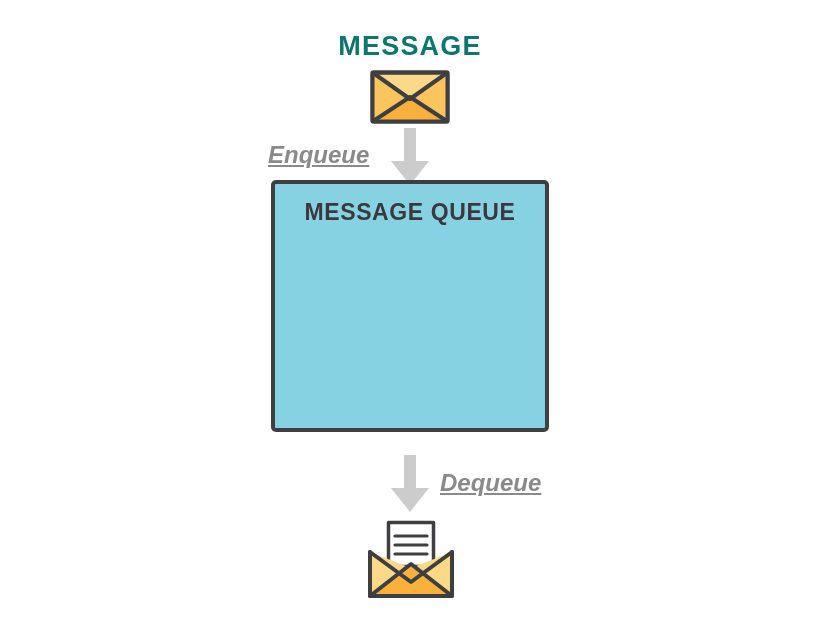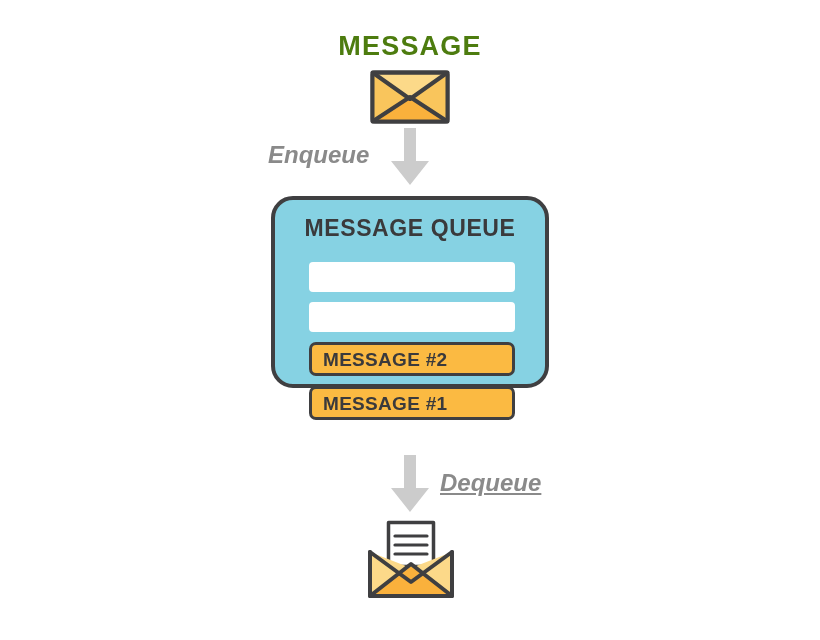--- a/index.html
+++ b/index.html
@@ -24,21 +24,21 @@
   
   .top-title {
     position: absolute;
     left: 0;
     top: 33px;
     width: 820px;
     text-align: center;
     font-size: 27px;
     font-weight: bold;
     letter-spacing: 1.2px;
-    color: #4d7c0f;
+    color: #0f766e;
     line-height: 1;
   }
 
   
   .envelope-top {
     position: absolute;
     left: 370px;
     top: 70px;
     width: 80px;
     height: 54px;
@@ -70,34 +70,34 @@
   
   .flow-label {
     position: absolute;
     font-size: 24px;
     font-weight: bold;
     font-style: italic;
     color: #8a8a8a;
     line-height: 1;
     white-space: nowrap;
   }
-  .label-enqueue { left: 268px; top: 143px; }
+  .label-enqueue { left: 268px; top: 143px; text-decoration: underline; }
   .label-dequeue { left: 440px; top: 471px; text-decoration: underline; }
 
   
   .queue-box {
     position: absolute;
     left: 271px;
-    top: 196px;
+    top: 180px;
     width: 278px;
-    height: 192px;
+    height: 252px;
     box-sizing: border-box;
     background: #86d2e3;
     border: 4px solid #3f3f41;
-    border-radius: 22px;
+    border-radius: 5px;
   }
   .queue-title {
     position: absolute;
     left: 0;
     top: 17px;
     width: 100%;
     text-align: center;
     font-size: 23px;
     font-weight: bold;
     letter-spacing: 0.6px;
@@ -160,30 +160,20 @@
     <svg viewBox="0 0 40 58" xmlns="http://www.w3.org/2000/svg">
       <polygon points="14,0 26,0 26,33 39,33 20,57 1,33 14,33" fill="#CCCCCC"></polygon>
     </svg>
   </div>
 
   <div class="flow-label label-enqueue">Enqueue</div>
 
   <div class="queue-box">
     <div class="queue-title">MESSAGE QUEUE</div>
 
-    <div class="slots">
-      <div class="slot slot-empty"></div>
-      <div class="slot slot-empty"></div>
-      <div class="slot slot-filled">
-        <span class="slot-text">MESSAGE #2</span>
-      </div>
-      <div class="slot slot-filled">
-        <span class="slot-text">MESSAGE #1</span>
-      </div>
-    </div>
   </div>
 
   <div class="arrow arrow-dequeue">
     <svg viewBox="0 0 40 58" xmlns="http://www.w3.org/2000/svg">
       <polygon points="14,0 26,0 26,33 39,33 20,57 1,33 14,33" fill="#CCCCCC"></polygon>
     </svg>
   </div>
 
   <div class="flow-label label-dequeue">Dequeue</div>
 

